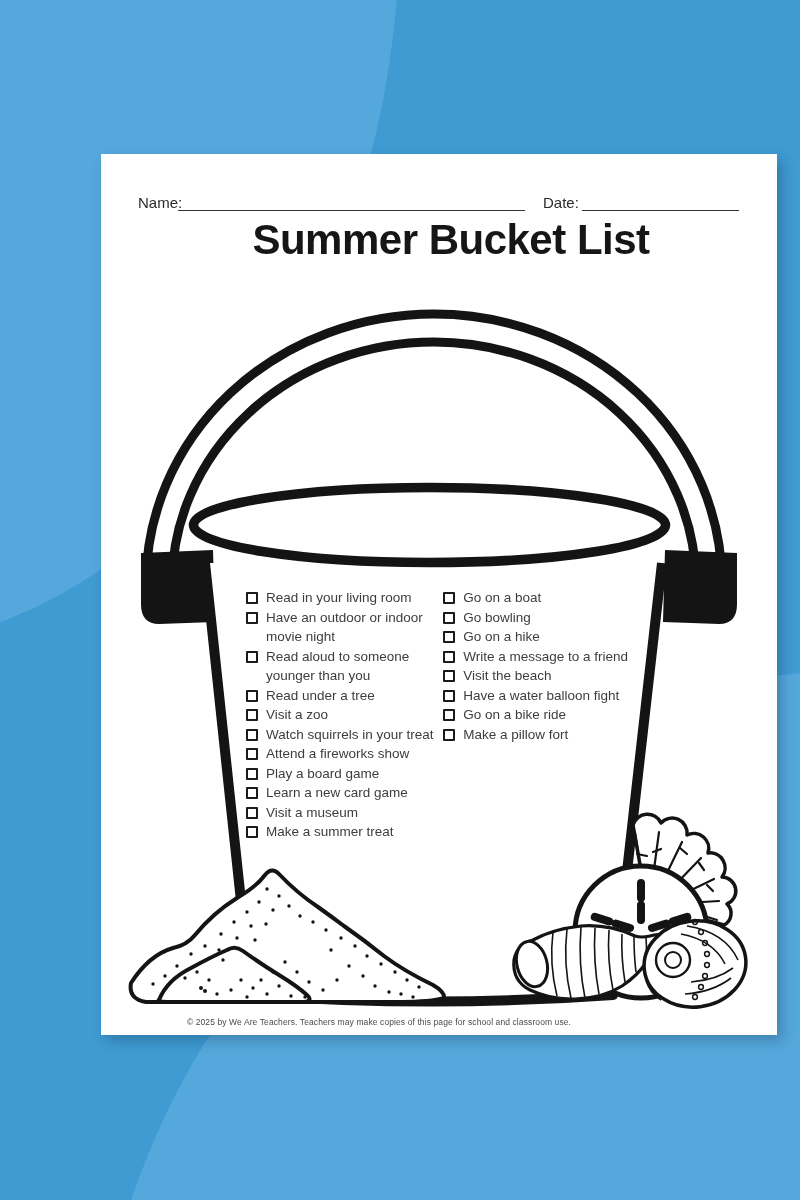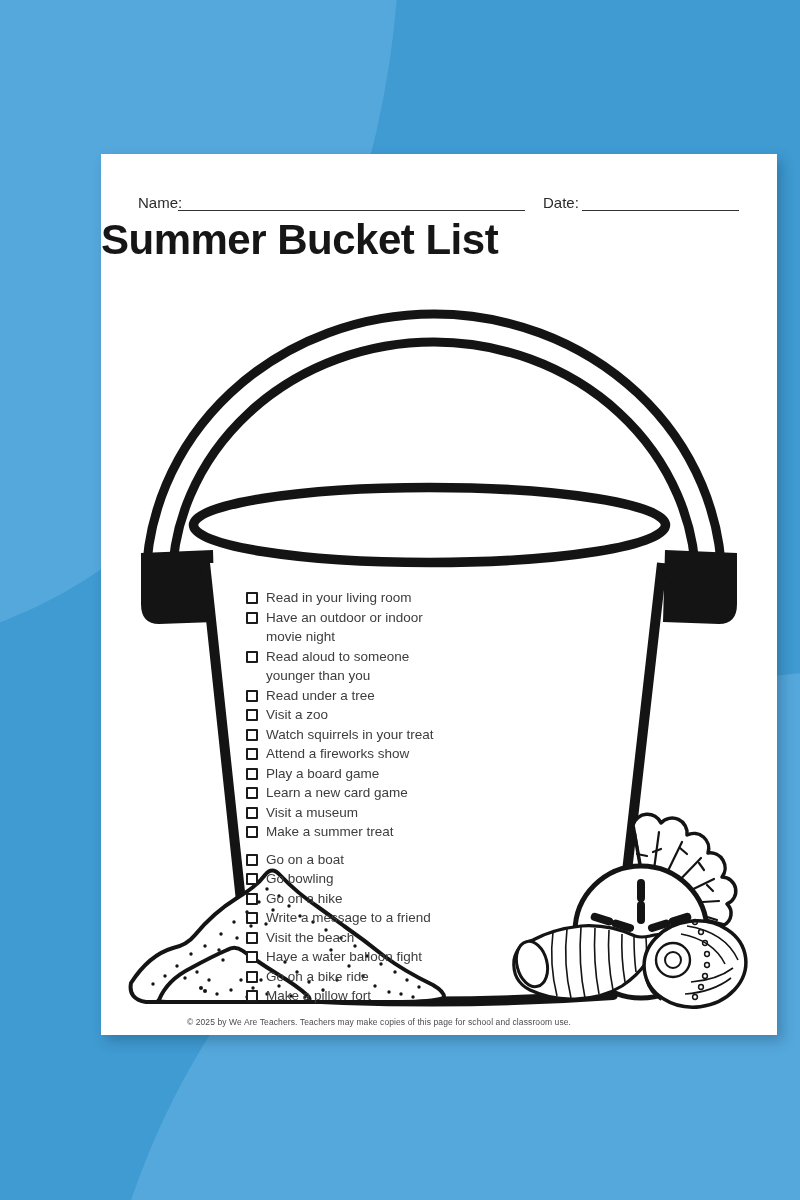--- a/index.html
+++ b/index.html
@@ -23,28 +23,28 @@
 
   .fieldrow { position:absolute; top:38px; left:0; width:676px; height:24px; font-size:15px; color:#2b2b2b; }
   .fieldrow .lbl { position:absolute; top:2px; }
   .lbl-name { left:37px; }
   .lbl-date { left:442px; }
   .blank { position:absolute; border-bottom:1.6px solid #333; height:19px; top:0; }
   .blank.name { left:77px;  width:347px; }
   .blank.date { left:481px; width:157px; }
 
   .title {
-    position:absolute; top:62px; left:0; width:676px;
-    font-size:42px; font-weight:bold; color:#161616;
+    position:absolute; top:62px; left:12px; width:676px;
+    text-align:center; font-size:42px; font-weight:bold; color:#161616;
     letter-spacing:-0.5px;
   }
 
   .checklist {
     position:absolute; left:145px; top:434px; width:400px;
-    display:flex; gap:8px;flex-direction:column;
+    display:flex; gap:8px;
   }
   .col { display:flex; flex-direction:column; }
   .col.left  { width:193px; }
   .col.right { width:207px; }
   .item { display:flex; align-items:flex-start; font-size:13.5px; line-height:19.5px; color:#3d3d3d; }
   .box {
     flex:none; width:12px; height:12px; margin:4px 8px 0 0;
     border:2px solid #1b1b1b; border-radius:1px; background:#fff; cursor:pointer;
   }
   .footer {

